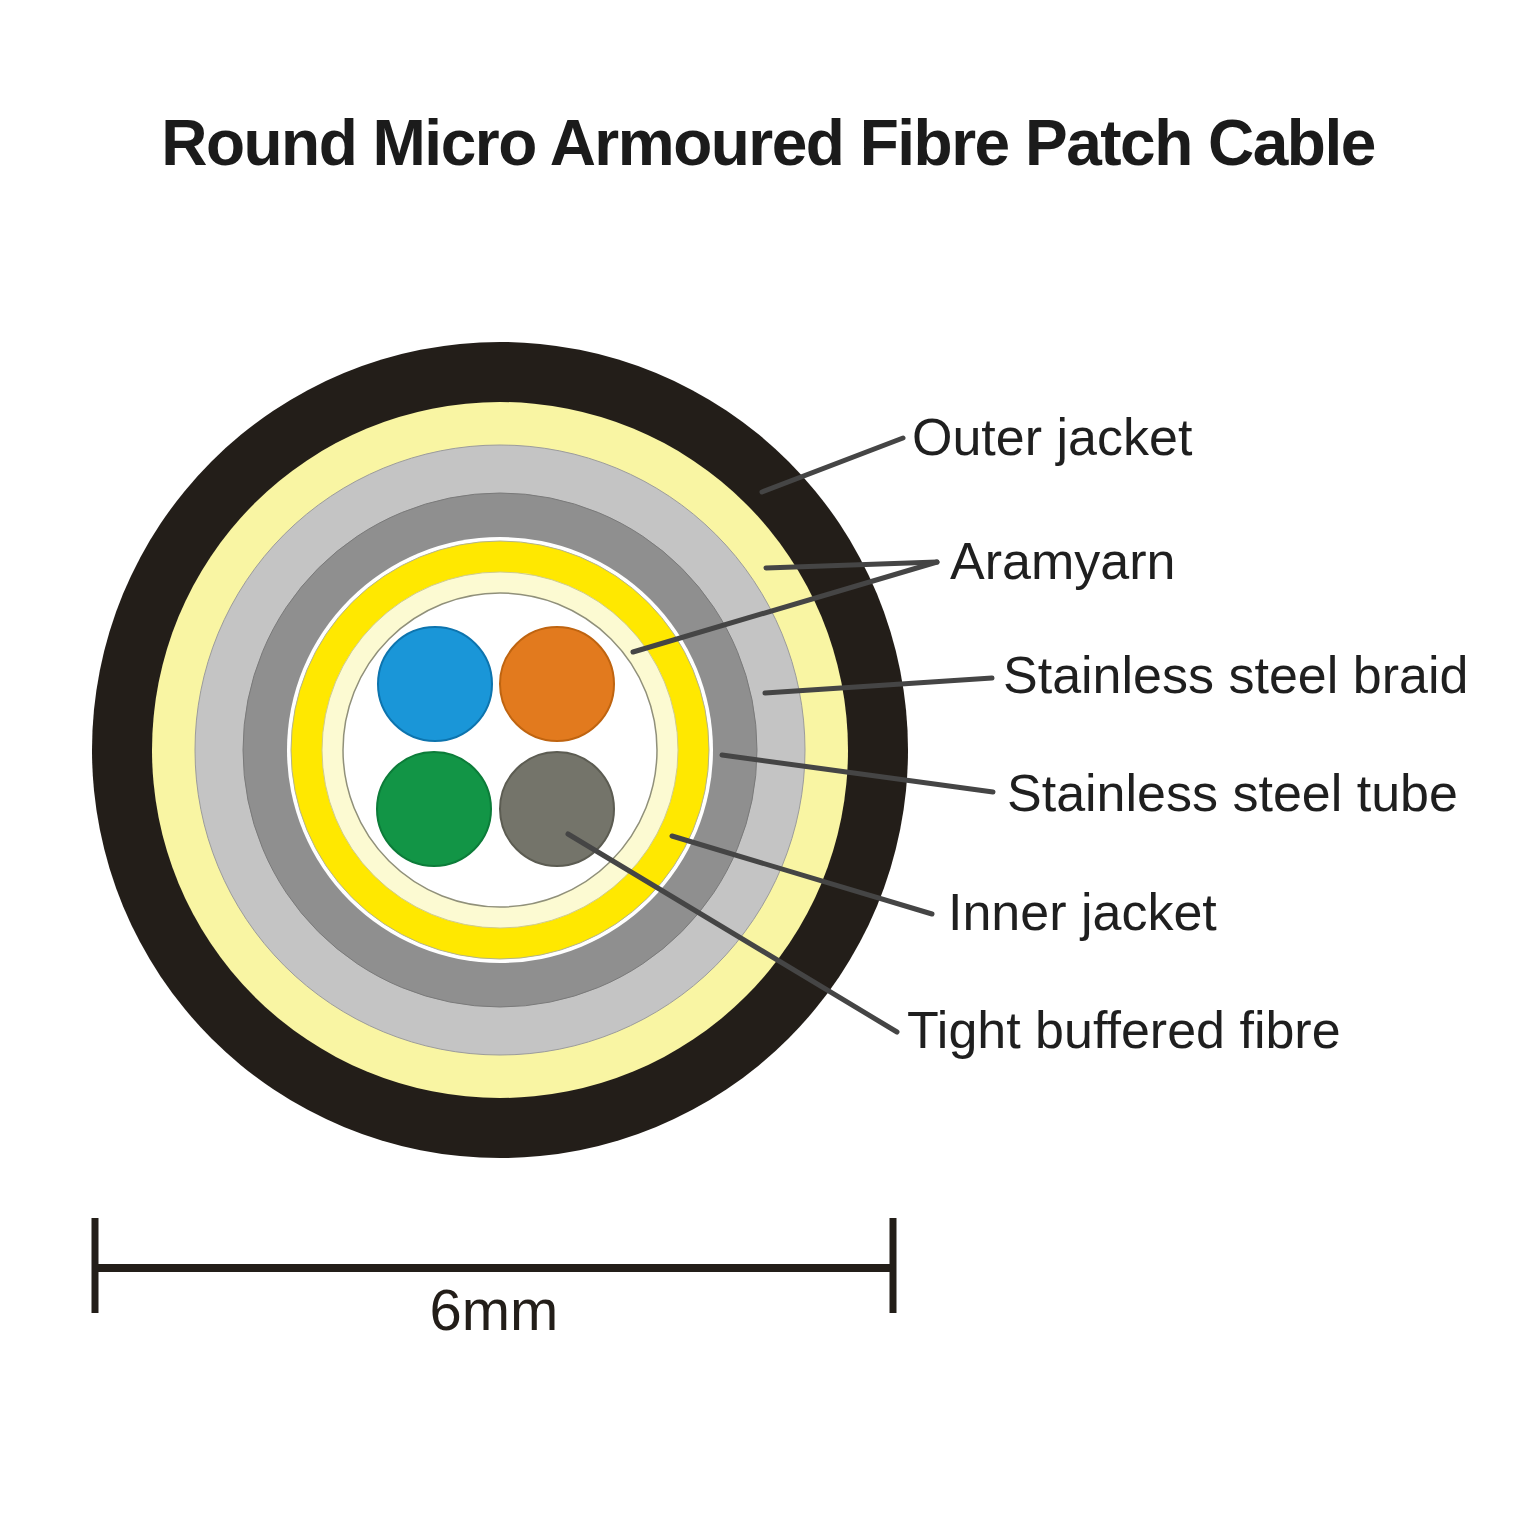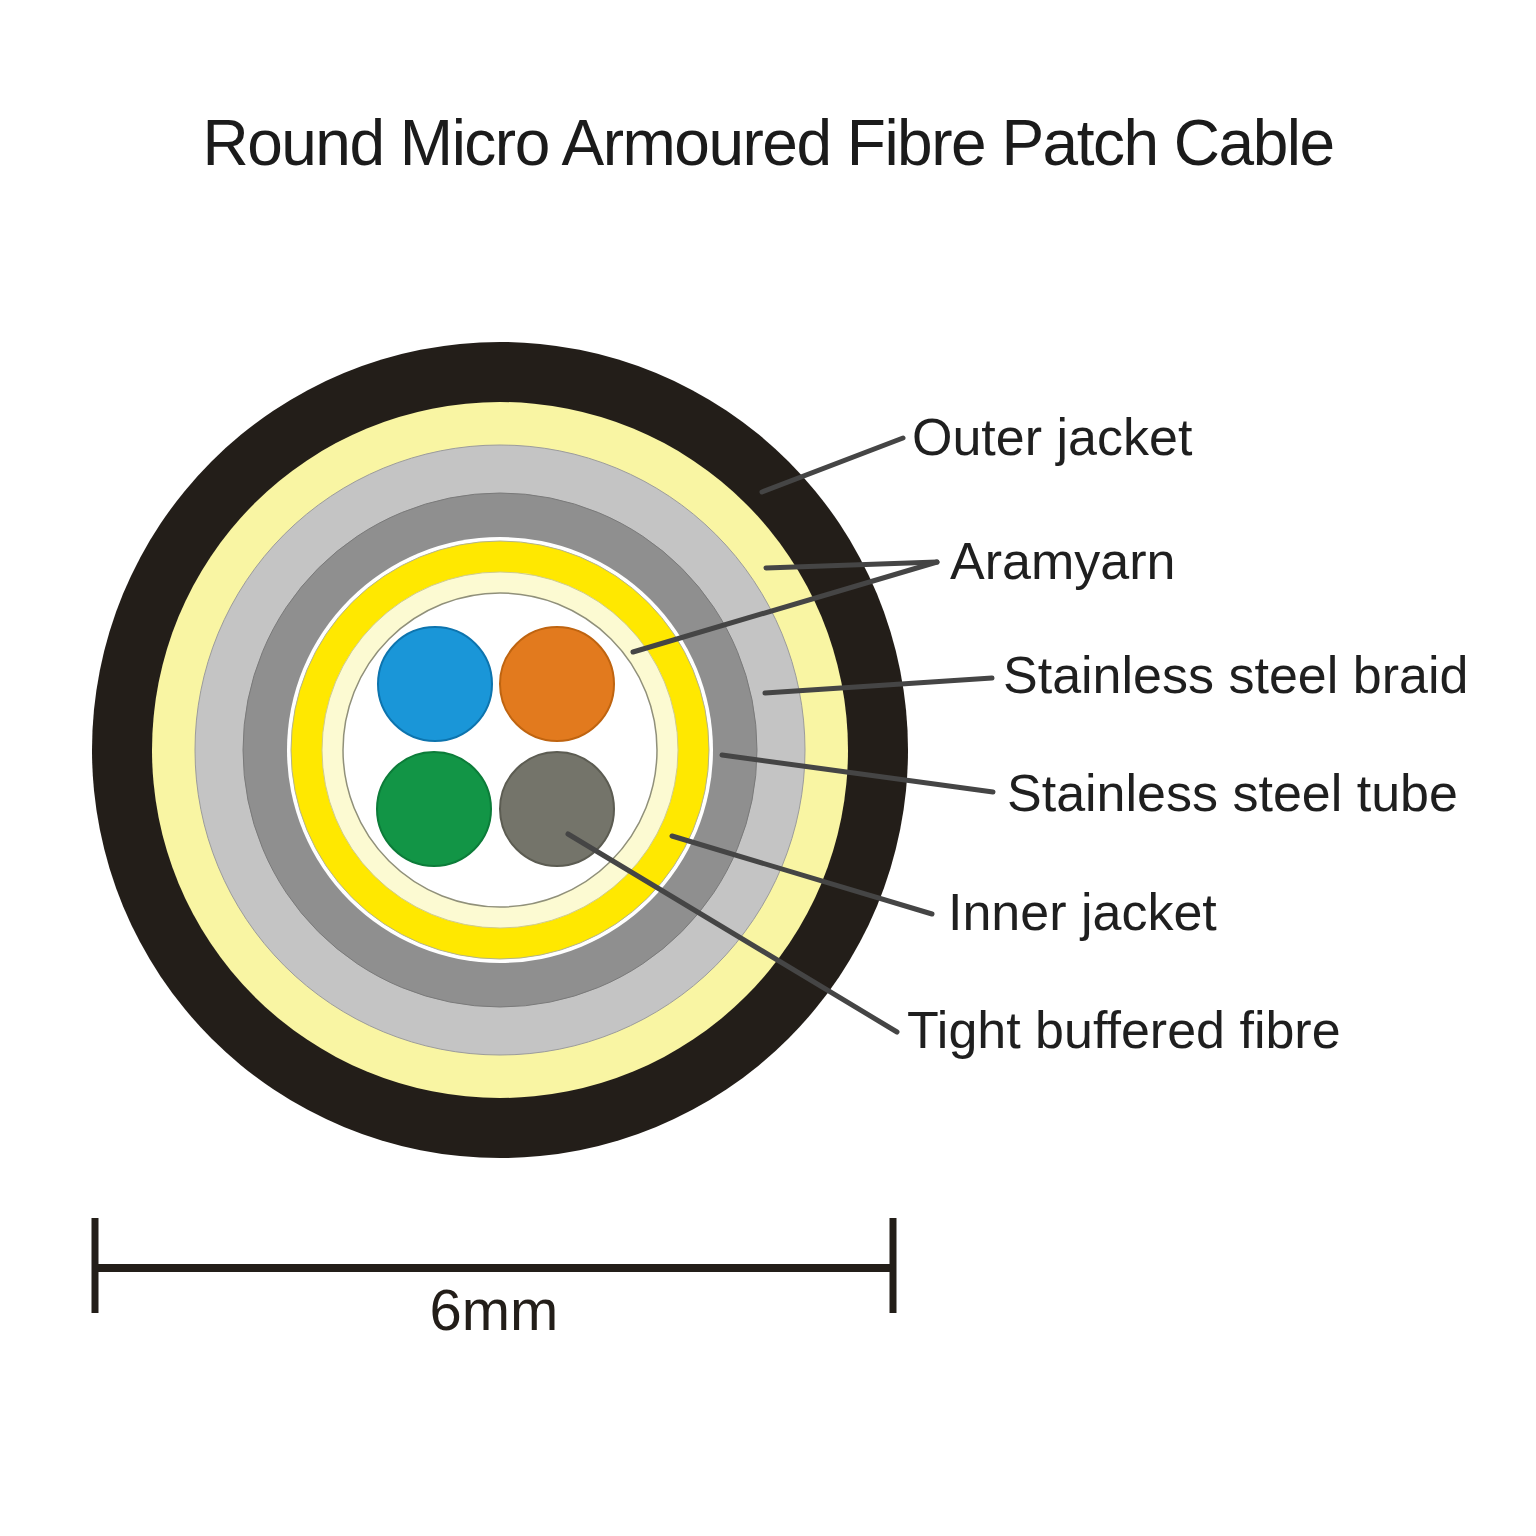--- a/index.html
+++ b/index.html
@@ -9,21 +9,21 @@
     height:1536px;
     background:#fff;
     overflow:hidden;
     font-family:"Liberation Sans",sans-serif;
   }
   .title{
     position:absolute;
     left:0; right:0; top:106px;
     text-align:center;
     font-size:64px;
-    font-weight:400;
+    font-weight:700;
     letter-spacing:-1.5px;
     color:#1B1B1B;
     white-space:nowrap;
   }
   svg.diagram{
     position:absolute;
     left:0; top:0;
     width:1536px;
     height:1536px;
   }

